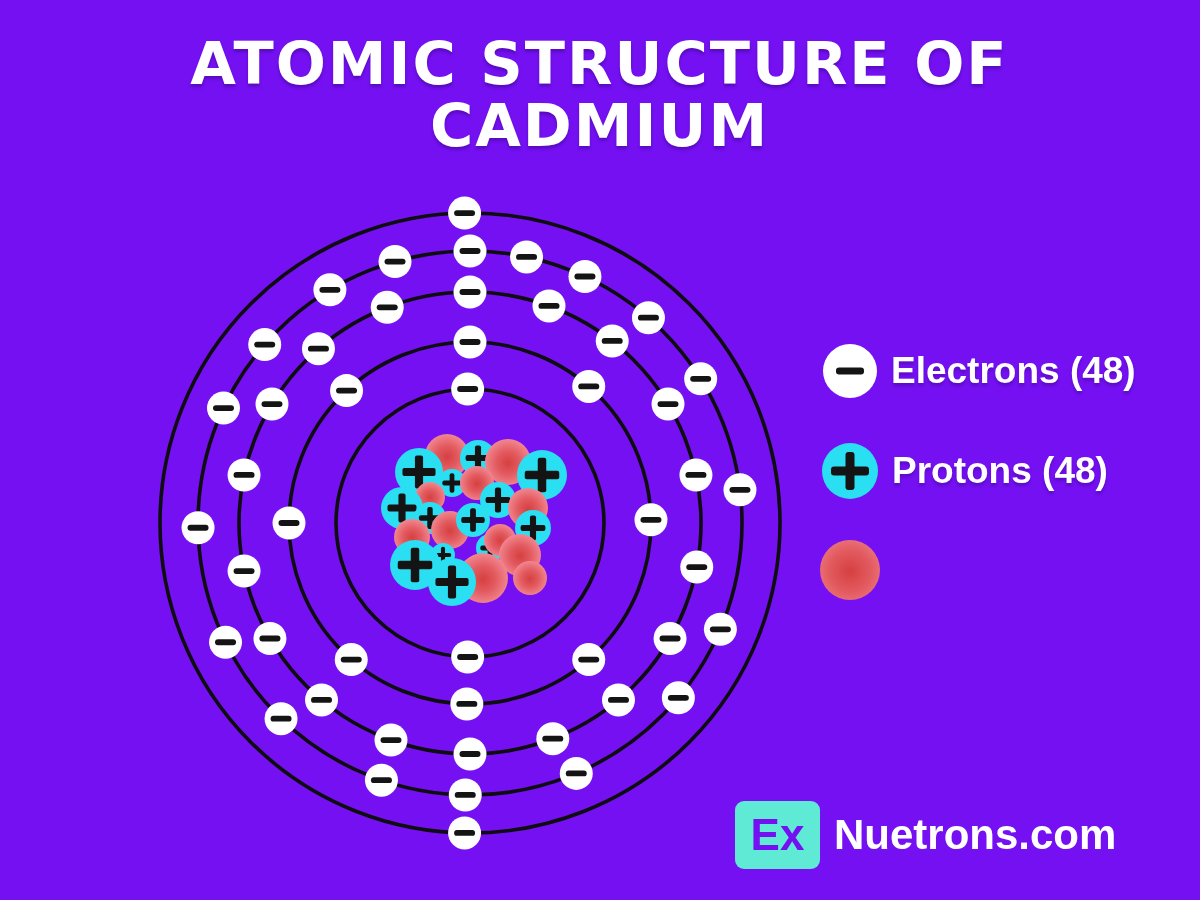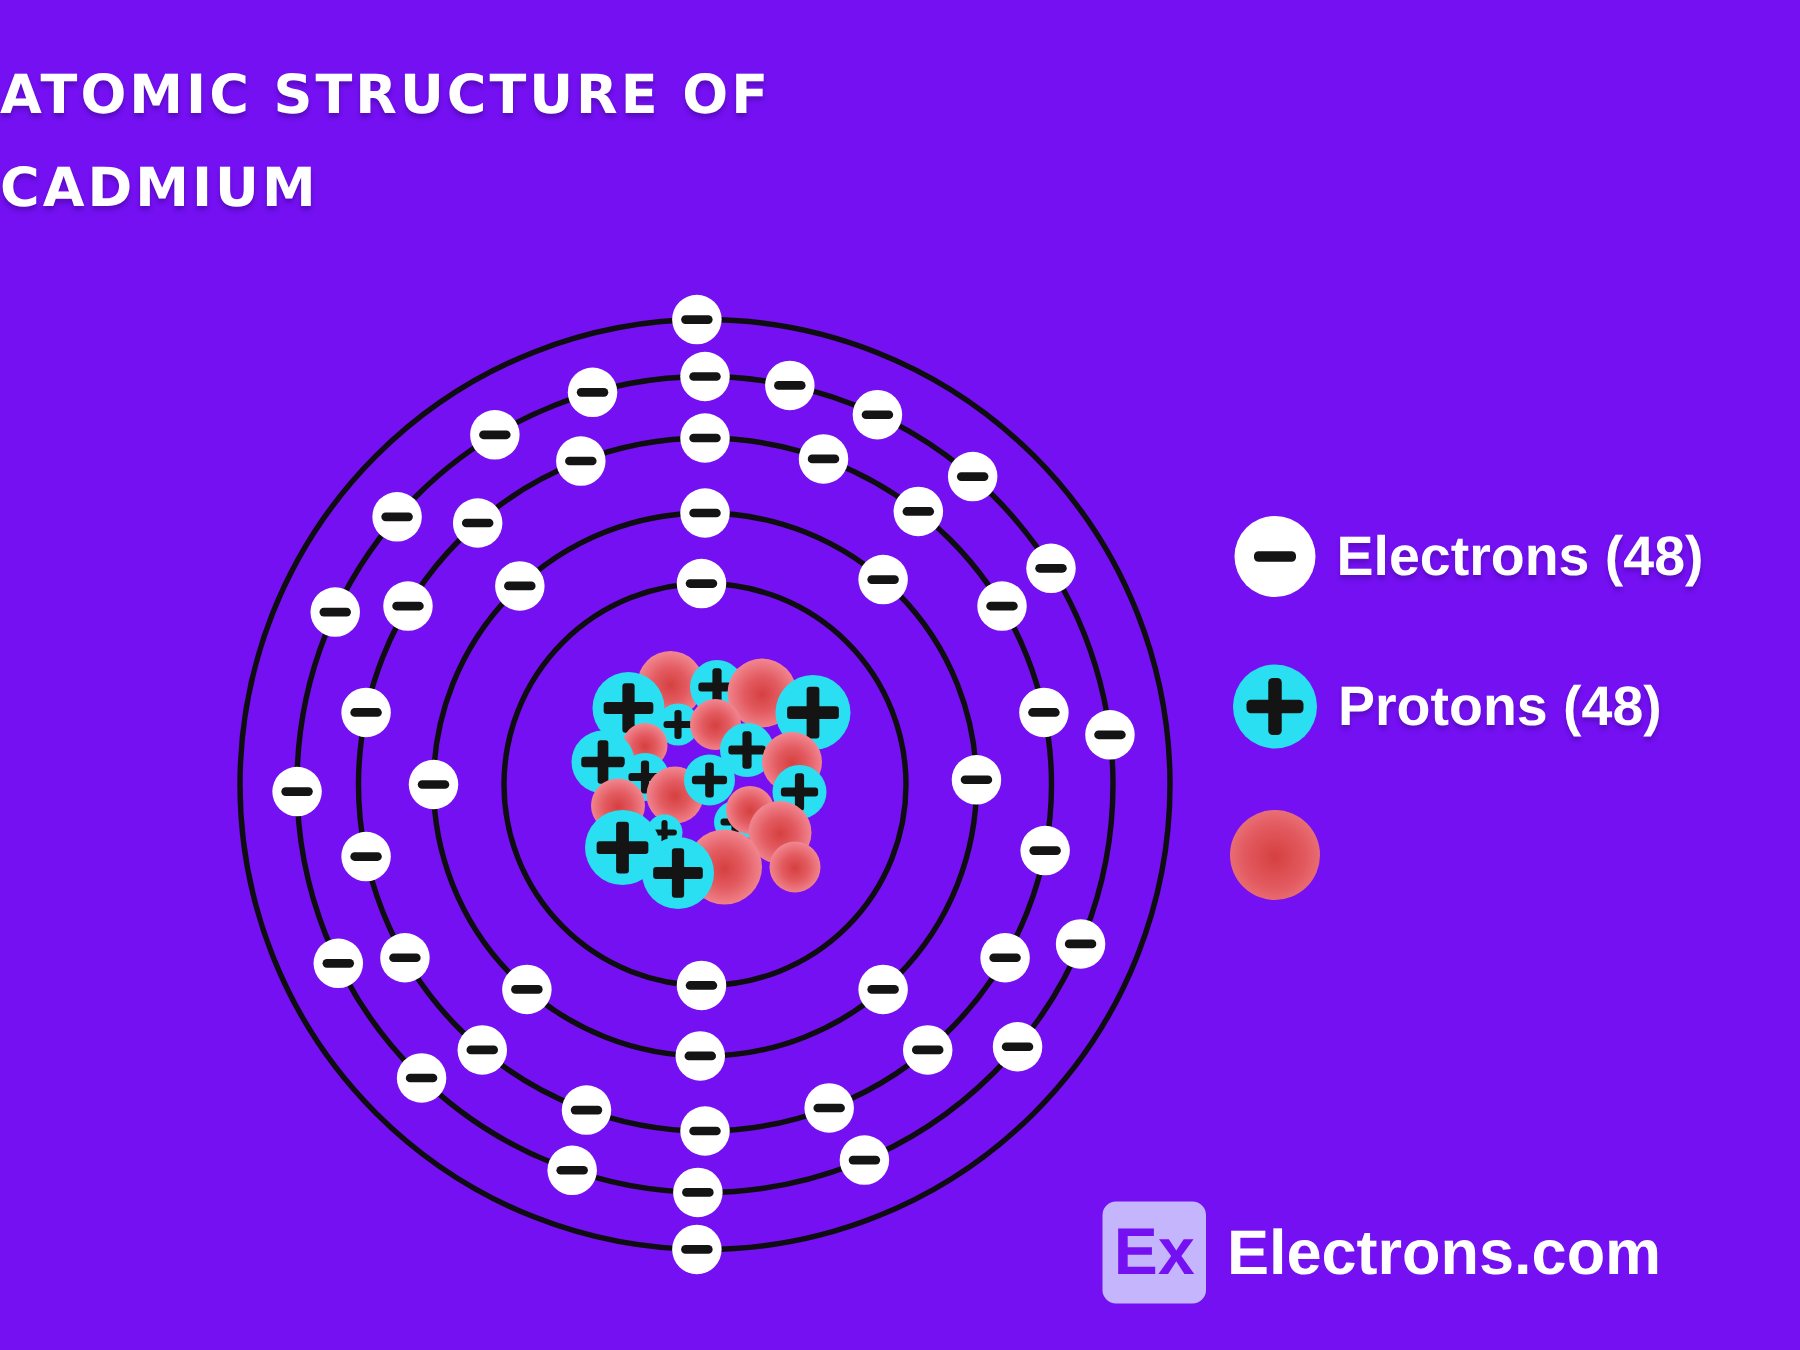--- a/index.html
+++ b/index.html
@@ -6,24 +6,24 @@
     --bg:#7410F2; --text:#FFFFFF; --line:#0E0E10; --glyph:#141414;
     --proton:#2BDFF2; --ncore:#D64040; --nmid:#E25A5F; --nedge:#F28791;
   }
   html,body{margin:0;padding:0;}
   body{
     width:1200px;height:900px;position:relative;overflow:hidden;
     background:var(--bg);
     font-family:"Liberation Sans", sans-serif;
   }
   .title{
-    position:absolute;left:0;top:33px;width:1199px;
+    position:absolute;left:0;top:33px;width:1199px;text-align:center;
     color:var(--text);
     font-family:"DejaVu Sans", sans-serif;
-    font-weight:700;font-size:36px;line-height:62px;letter-spacing:2px;
+    font-weight:700;font-size:59px;line-height:62px;letter-spacing:2px;
     text-shadow:0 3px 3px rgba(40,2,100,0.35);
   }
   #atom-svg{position:absolute;left:0;top:0;}
   .legend{position:absolute;left:0;top:0;}
   .legend-row{position:absolute;display:flex;align-items:center;height:70px;}
   .legend-row .swatch{flex:0 0 auto;border-radius:50%;position:relative;}
   .sw-electron{width:54px;height:54px;background:#FFFFFF;}
   .sw-proton{width:56px;height:56px;background:var(--proton);}
   .sw-neutron{width:60px;height:60px;
     background:radial-gradient(circle at 50% 52%, var(--ncore) 0%, var(--nmid) 48%, var(--nedge) 100%);}
@@ -33,21 +33,21 @@
     background:var(--glyph);border-radius:3px;}
   .sw-electron .bar-h{width:28px;height:7px;}
   .sw-proton .bar-h{width:38px;height:9px;}
   .sw-proton .bar-v{width:9px;height:38px;}
   .legend-label{
     margin-left:14px;color:var(--text);font-weight:700;font-size:37px;
     white-space:nowrap;text-shadow:0 3px 3px rgba(40,2,100,0.3);
   }
   .brand{position:absolute;left:735px;top:801px;display:flex;align-items:center;}
   .brand-box{
-    width:69px;height:68px;background:#c4b5fd;border-radius:9px;
+    width:85px;height:68px;background:#5eead4;border-radius:9px;
     display:flex;align-items:center;justify-content:center;
   }
   .brand-box span{
     color:var(--bg);font-weight:700;font-size:44px;line-height:1;
     font-family:"Liberation Sans", sans-serif;
   }
   .brand-site{
     margin-left:14px;color:var(--text);font-weight:700;font-size:42px;
     white-space:nowrap;
   }
@@ -383,14 +383,14 @@
   </div>
   <div class="legend-row" style="left:820px;top:535px;">
     <div class="swatch sw-neutron"></div>
   </div>
 </div>
 
 <div class="brand">
   <div class="brand-box">
     <span>Ex</span>
   </div>
-  <div class="brand-site">Electrons.com</div>
+  <div class="brand-site">Nuetrons.com</div>
 </div>
 
 </body></html>

